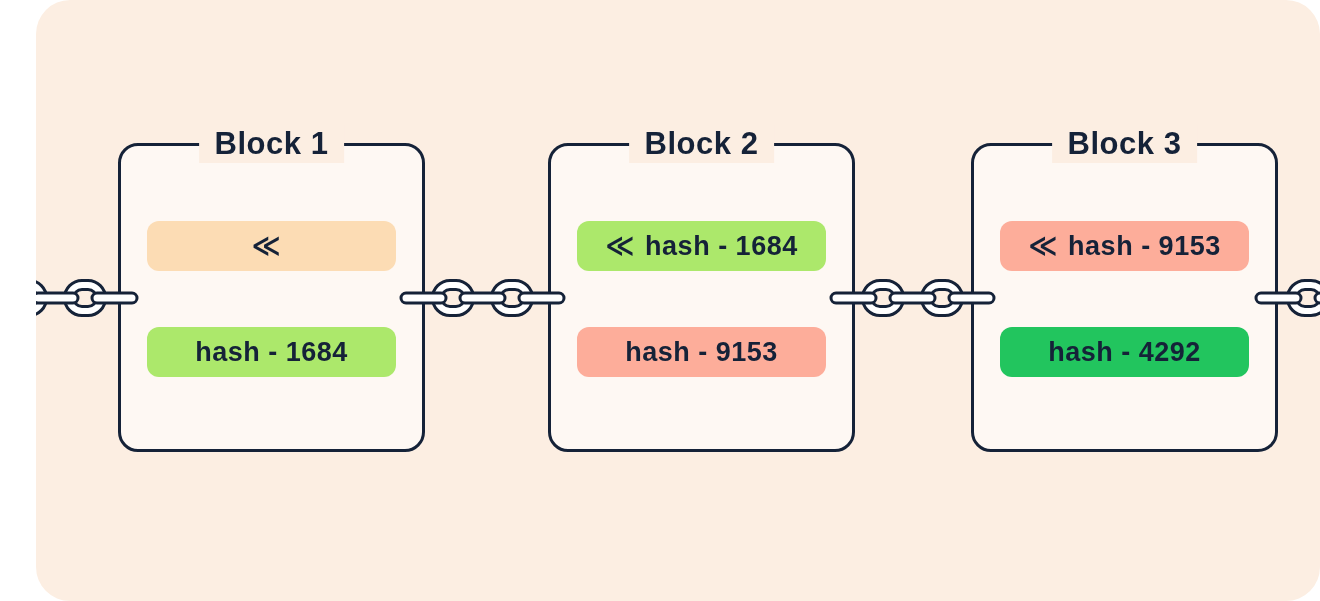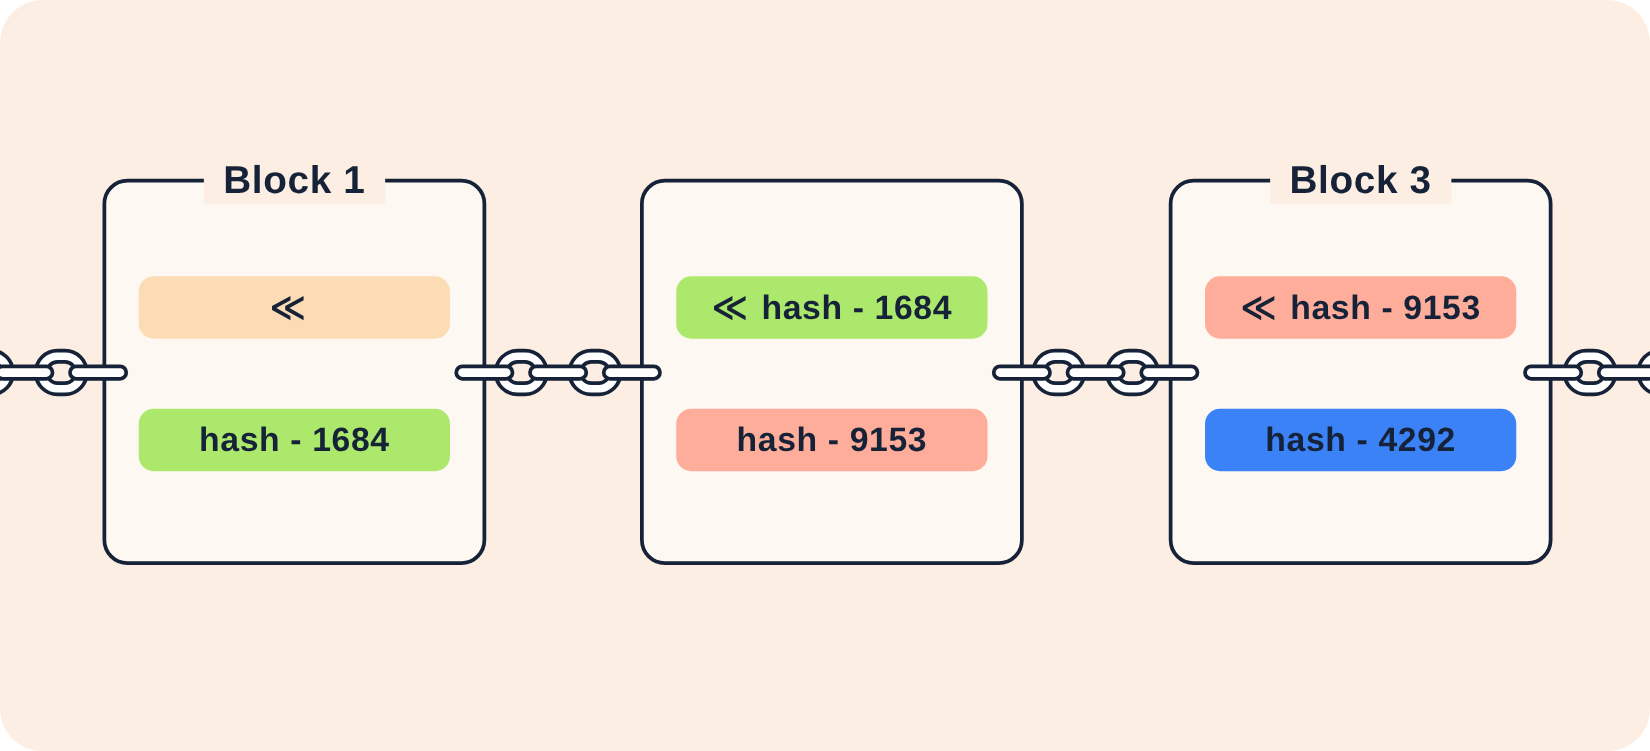--- a/index.html
+++ b/index.html
@@ -10,20 +10,21 @@
     background: #FFFFFF;
     font-family: "Liberation Sans", "DejaVu Sans", sans-serif;
     overflow: hidden;
   }
   .board {
     position: absolute;
     inset: 0;
     background: #FCEEE2;
     border-radius: 34px;
     overflow: hidden;
+    margin-left: 36px;
   }
   .block {
     position: absolute;
     top: 143px;
     width: 301px;
     height: 303px;
     background: #FEF8F3;
     border: 3px solid #152238;
     border-radius: 20px;
     z-index: 1;
@@ -88,36 +89,37 @@
       <div class="block-title">Block 1</div>
       <div class="pill pill-prev" style="background-color: rgb(252, 220, 180);">
         <span class="chev">≪</span>
       </div>
       <div class="pill pill-own" style="background-color: rgb(172, 232, 107);">
         <span>hash - 1684</span>
       </div>
     </div>
 
     <div class="block block-2">
+      <div class="block-title">Block 2</div>
       <div class="pill pill-prev" style="background-color: rgb(172, 232, 107);">
         <span class="chev">≪</span>
         <span>hash - 1684</span>
       </div>
       <div class="pill pill-own" style="background-color: rgb(253, 173, 154);">
         <span>hash - 9153</span>
       </div>
     </div>
 
     <div class="block block-3">
       <div class="block-title">Block 3</div>
       <div class="pill pill-prev" style="background-color: rgb(253, 173, 154);">
         <span class="chev">≪</span>
         <span>hash - 9153</span>
       </div>
-      <div class="pill pill-own" style="background-color: #3b82f6;">
+      <div class="pill pill-own" style="background-color: #22c55e;">
         <span>hash - 4292</span>
       </div>
     </div>
 
     <svg class="chain chain-edge-left" width="179" height="80" viewBox="0 0 179 80" aria-hidden="true">
       <g fill="none" stroke="currentColor">
         <rect x="44" y="27" width="32" height="26" rx="13" stroke-width="12"></rect>
         <rect x="103" y="27" width="32" height="26" rx="13" stroke-width="12"></rect>
         <rect x="44" y="27" width="32" height="26" rx="13" stroke-width="6" stroke="#FFFFFF"></rect>
         <rect x="103" y="27" width="32" height="26" rx="13" stroke-width="6" stroke="#FFFFFF"></rect>

